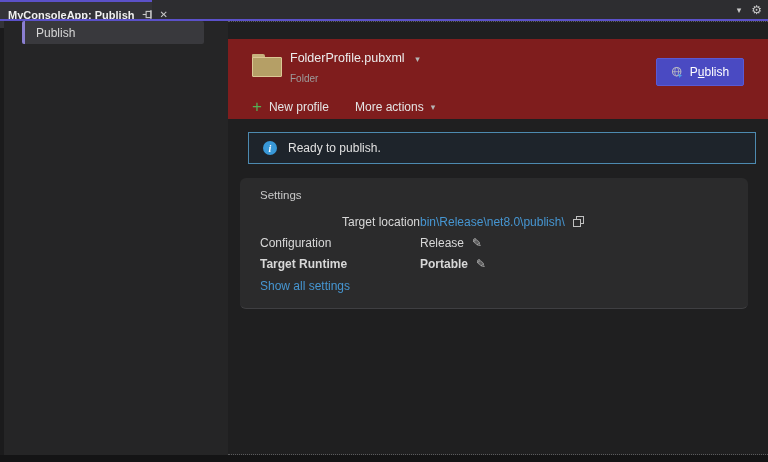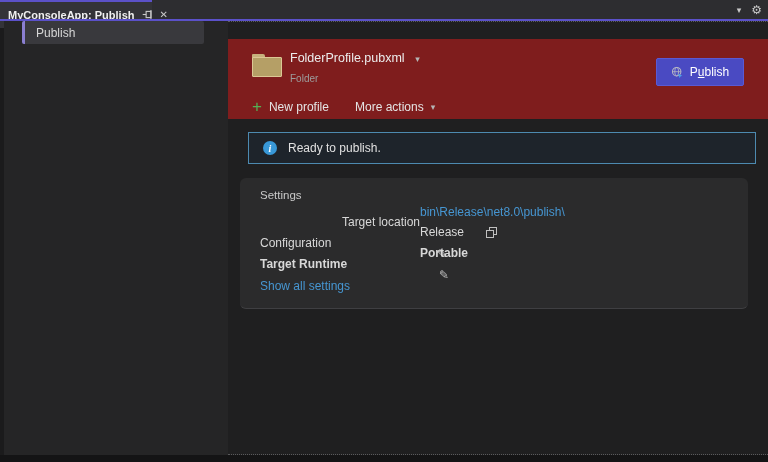--- a/index.html
+++ b/index.html
@@ -72,21 +72,21 @@
   }
   .banner-text{color:#e0e0e0;font-size:12px;}
   
   .settings{
     position:absolute;left:12px;top:156px;width:508px;height:131px;box-sizing:border-box;
     background:#2b2b2c;border-radius:6px;border-bottom:1px solid #3f3f42;
   }
   .settings-title{position:absolute;left:20px;top:11px;font-size:11.5px;color:#c9c9c9;}
   .srow{position:absolute;left:20px;height:16px;display:flex;align-items:center;}
   .srow .lbl{width:160px;color:#d8d8d8;font-size:12px;}
-  .srow .val{color:#d8d8d8;font-size:12px;display:flex;align-items:center;gap:8px;flex-direction:column;}
+  .srow .val{color:#d8d8d8;font-size:12px;display:flex;align-items:center;gap:8px;}
   .link{color:#4696d2;cursor:pointer;}
   .copy-icon{position:relative;width:12px;height:12px;display:inline-block;cursor:pointer;}
   .copy-icon span{position:absolute;width:8px;height:8px;border:1px solid #c0c0c0;box-sizing:border-box;background:transparent;}
   .copy-icon .back{left:3px;top:0;}
   .copy-icon .front{left:0;top:3px;background:#2b2b2c;}
   .pencil{color:#c0c0c0;font-size:12px;cursor:pointer;}
   .show-all{position:absolute;left:20px;top:101px;font-size:12px;}
   
   .bottom-strip{position:absolute;left:0;bottom:0;right:0;height:7px;background:#141415;}
 </style>

